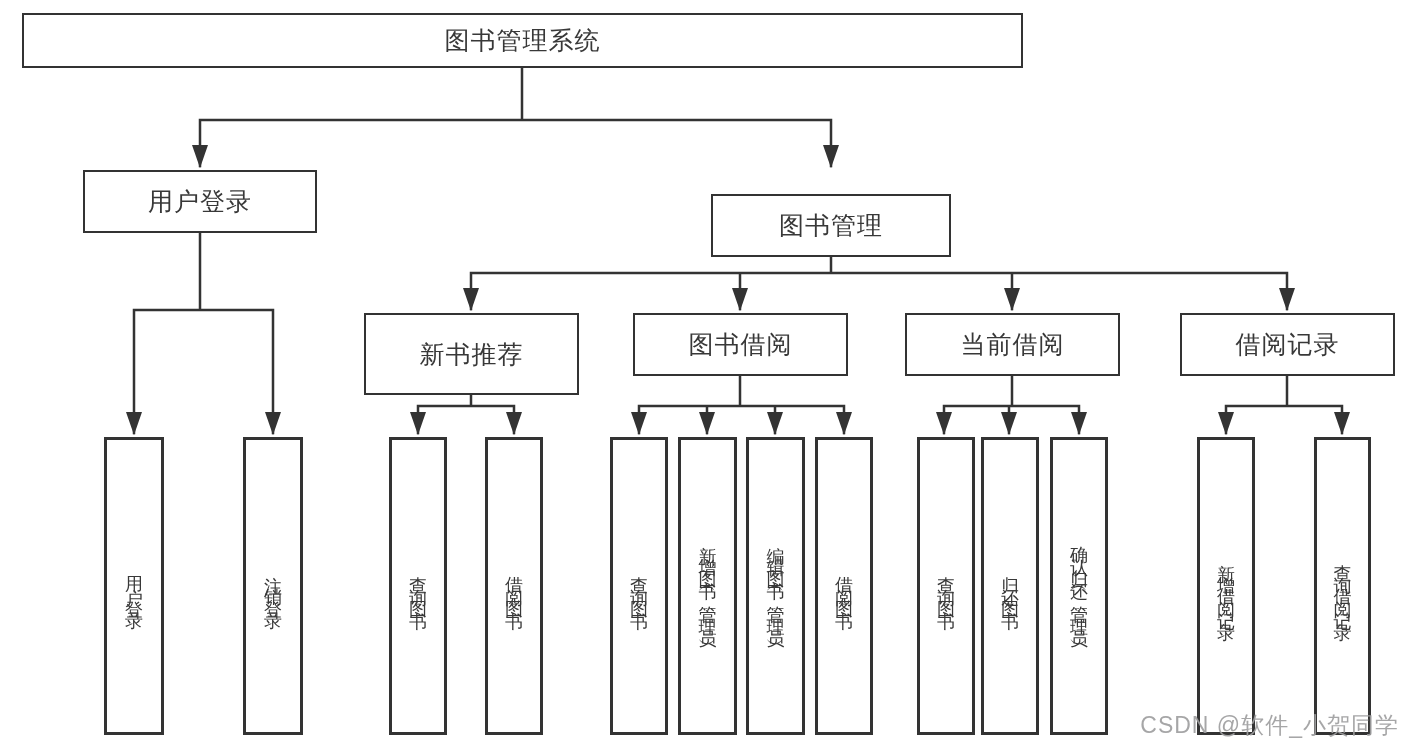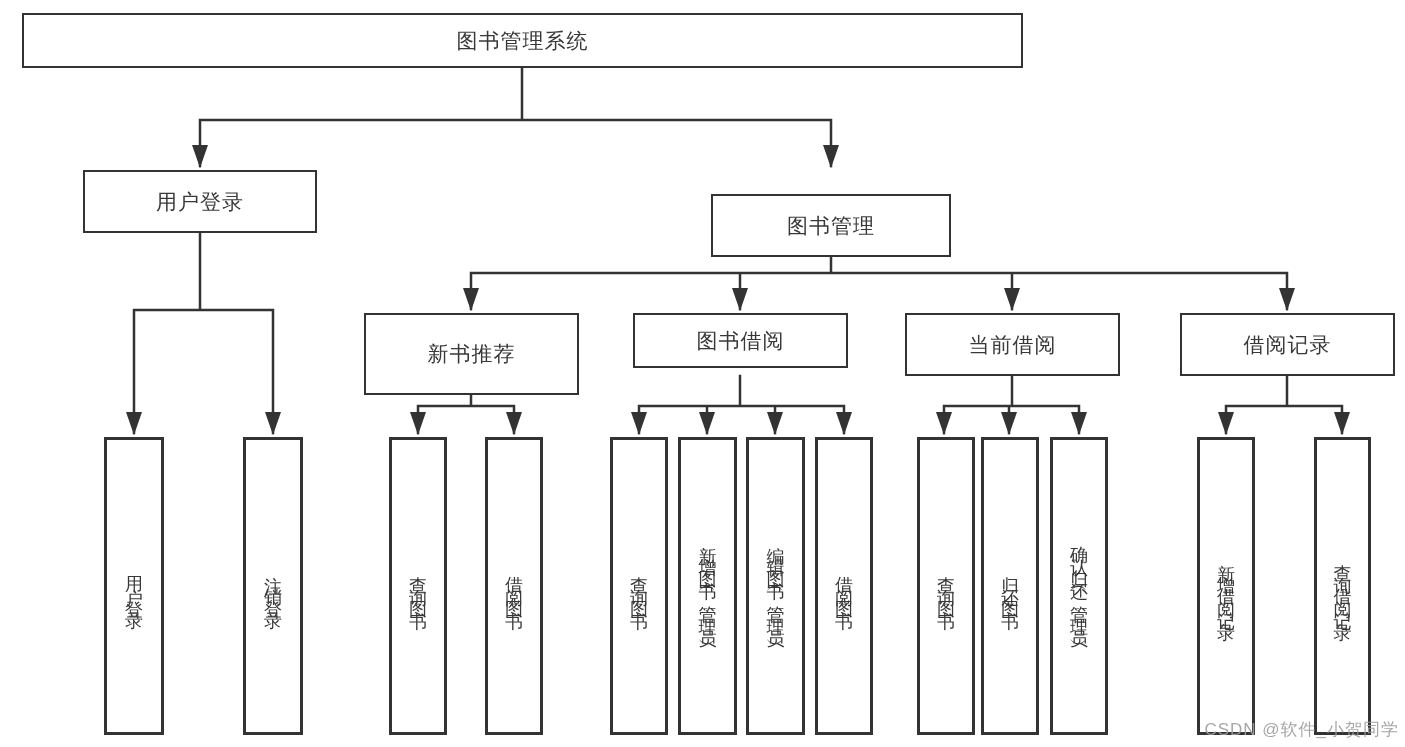--- a/index.html
+++ b/index.html
@@ -25,40 +25,40 @@
     position: absolute;
     box-sizing: border-box;
     border: 2px solid #333333;
     background: #ffffff;
     display: flex;
     align-items: center;
     justify-content: center;
     text-align: center;
   }
   .hlabel {
-    font-size: 21px;
+    font-size: 25px;
     letter-spacing: 1px;
     white-space: nowrap;
   }
   .leaf {
     border-width: 3px;
   }
   .vtext {
     writing-mode: vertical-rl;
     text-orientation: mixed;
     font-size: 18px;
     line-height: 1;
     letter-spacing: 12px;
     white-space: nowrap;
   }
   .watermark {
     position: absolute;
     right: 6px;
     bottom: 6px;
-    font-size: 17px;
+    font-size: 23px;
     letter-spacing: 1px;
     color: rgba(158,158,160,0.92);
     z-index: 10;
     white-space: nowrap;
     margin-left: 28px;
   }
 </style>
 </head>
 <body>
 
@@ -104,21 +104,21 @@
   <div class="node" style="left:83px; top:170px; width:234px; height:63px;">
     <span class="hlabel">用户登录</span>
   </div>
   <div class="node" style="left:711px; top:170px; width:240px; height:63px;margin-top:24px;">
     <span class="hlabel">图书管理</span>
   </div>
 
   <div class="node" style="left:364px; top:313px; width:215px; height:82px;">
     <span class="hlabel">新书推荐</span>
   </div>
-  <div class="node" style="left:633px; top:313px; width:215px; height:55px;font-family:Liberation Mono, monospace;">
+  <div class="node" style="left:633px; top:313px; width:215px; height:63px;font-family:Liberation Mono, monospace;">
     <span class="hlabel">图书借阅</span>
   </div>
   <div class="node" style="left:905px; top:313px; width:215px; height:63px;">
     <span class="hlabel">当前借阅</span>
   </div>
   <div class="node" style="left:1180px; top:313px; width:215px; height:63px;">
     <span class="hlabel">借阅记录</span>
   </div>
 
   <div class="node leaf" style="left:104px; top:437px; width:60px; height:298px;">

